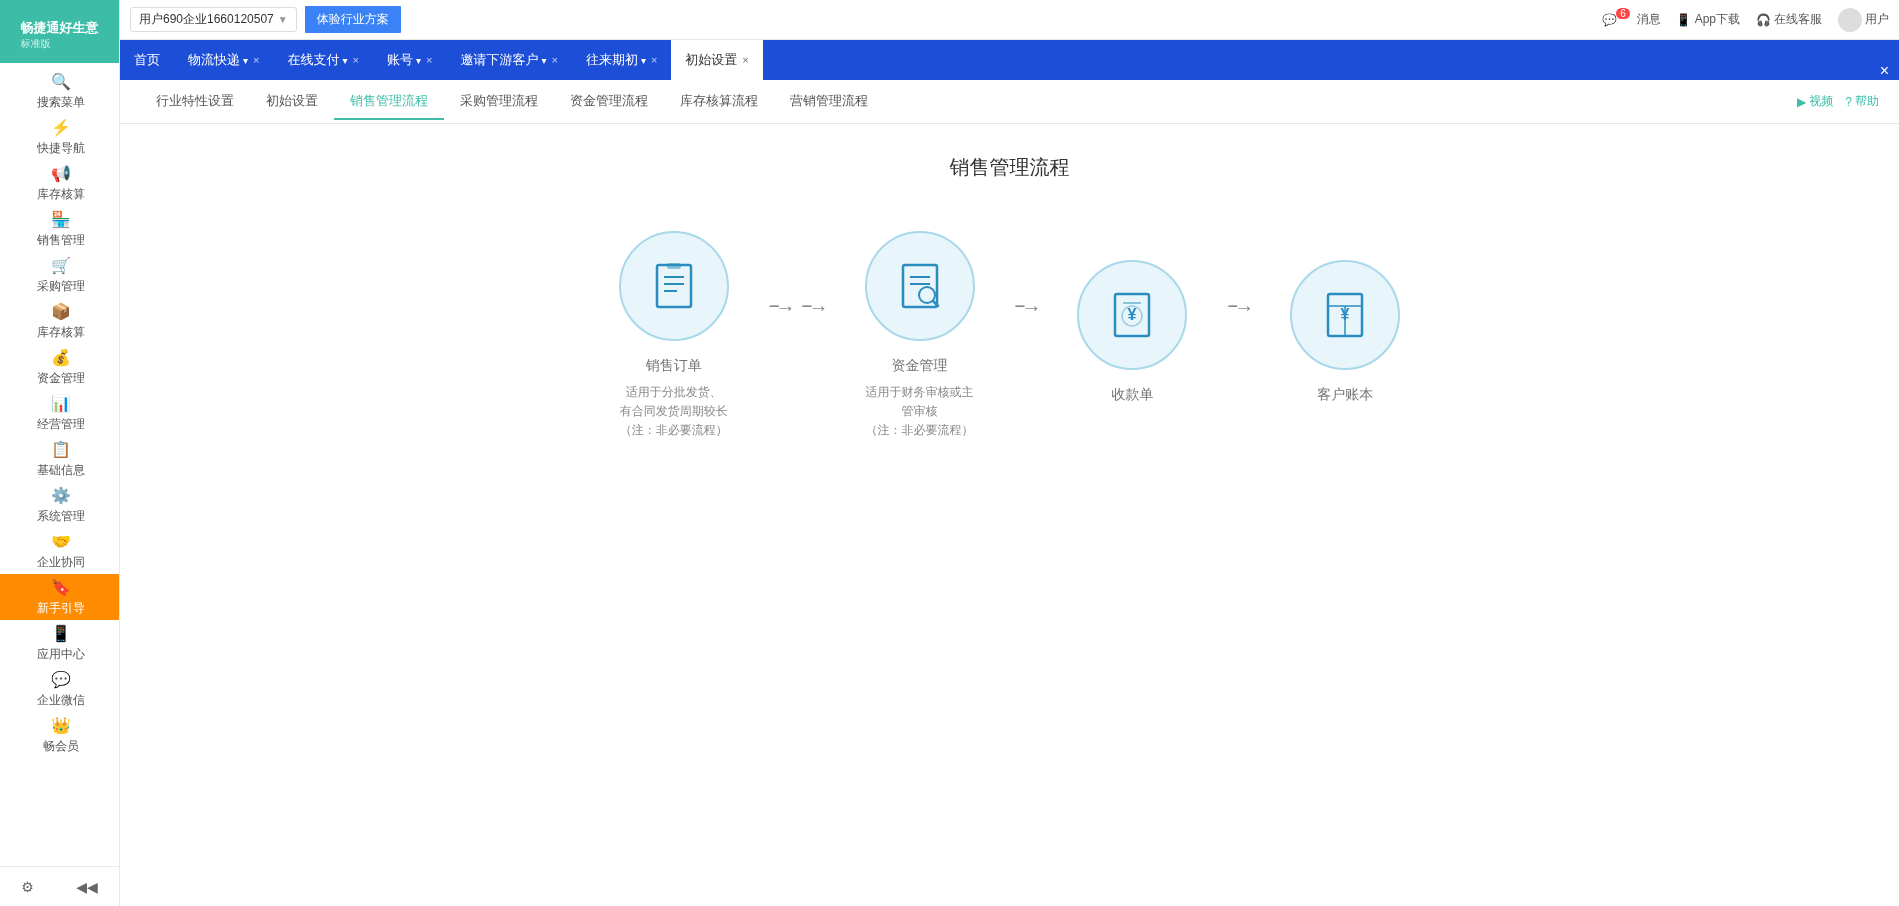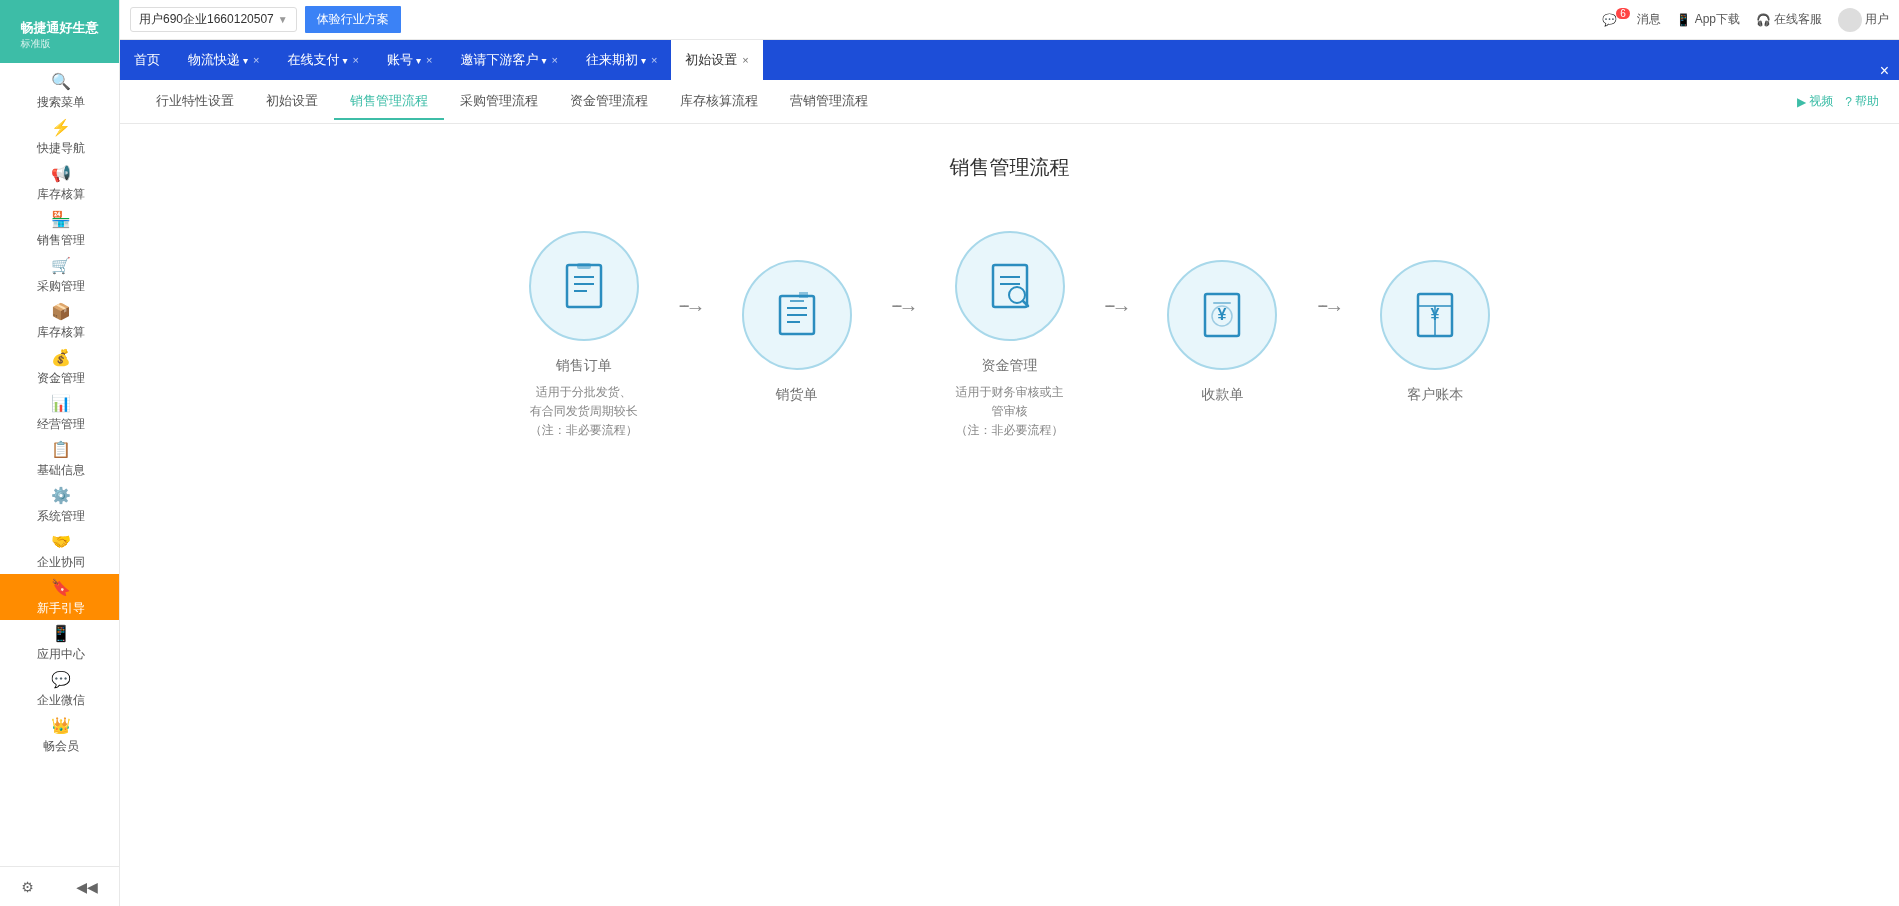--- a/index.html
+++ b/index.html
@@ -434,34 +434,20 @@
         <line x1="17" y1="18" x2="37" y2="18" stroke="#2b8dbf" stroke-width="2"></line>
         <line x1="17" y1="25" x2="37" y2="25" stroke="#2b8dbf" stroke-width="2"></line>
         <line x1="17" y1="32" x2="30" y2="32" stroke="#2b8dbf" stroke-width="2"></line>
         <rect x="20" y="4" width="14" height="6" rx="2" fill="#2b8dbf" opacity="0.5"></rect>
       </svg>
     </div>
     <div class="step-name">销售订单</div>
     <div class="step-desc">适用于分批发货、<br>有合同发货周期较长<br>（注：非必要流程）</div>
   </div>
         <div class="flow-arrow">- -→</div>
-        <div class="flow-step">
-    <div class="step-circle">
-      <svg class="step-svg" viewBox="0 0 54 54" fill="none" xmlns="http://www.w3.org/2000/svg">
-        <rect x="10" y="8" width="34" height="38" rx="2" stroke="#2b8dbf" stroke-width="2.5" fill="none"></rect>
-        <line x1="17" y1="20" x2="37" y2="20" stroke="#2b8dbf" stroke-width="2"></line>
-        <line x1="17" y1="27" x2="37" y2="27" stroke="#2b8dbf" stroke-width="2"></line>
-        <line x1="17" y1="34" x2="30" y2="34" stroke="#2b8dbf" stroke-width="2"></line>
-        <path d="M29 10 L38 10 L38 4 L29 4 Z" fill="#2b8dbf" opacity="0.5"></path>
-        <path d="M20 13 L34 13" stroke="#2b8dbf" stroke-width="1.5"></path>
-      </svg>
-    </div>
-    <div class="step-name">销货单</div>
-
-  </div>
         <div class="flow-arrow">- -→</div>
         <div class="flow-step">
     <div class="step-circle">
       <svg class="step-svg" viewBox="0 0 54 54" fill="none" xmlns="http://www.w3.org/2000/svg">
         <rect x="10" y="6" width="34" height="42" rx="2" stroke="#2b8dbf" stroke-width="2.5" fill="none"></rect>
         <line x1="17" y1="18" x2="37" y2="18" stroke="#2b8dbf" stroke-width="2"></line>
         <line x1="17" y1="25" x2="37" y2="25" stroke="#2b8dbf" stroke-width="2"></line>
         <circle cx="34" cy="36" r="8" stroke="#2b8dbf" stroke-width="2" fill="none"></circle>
         <line x1="40" y1="42" x2="45" y2="47" stroke="#2b8dbf" stroke-width="2.5" stroke-linecap="round"></line>
       </svg>

